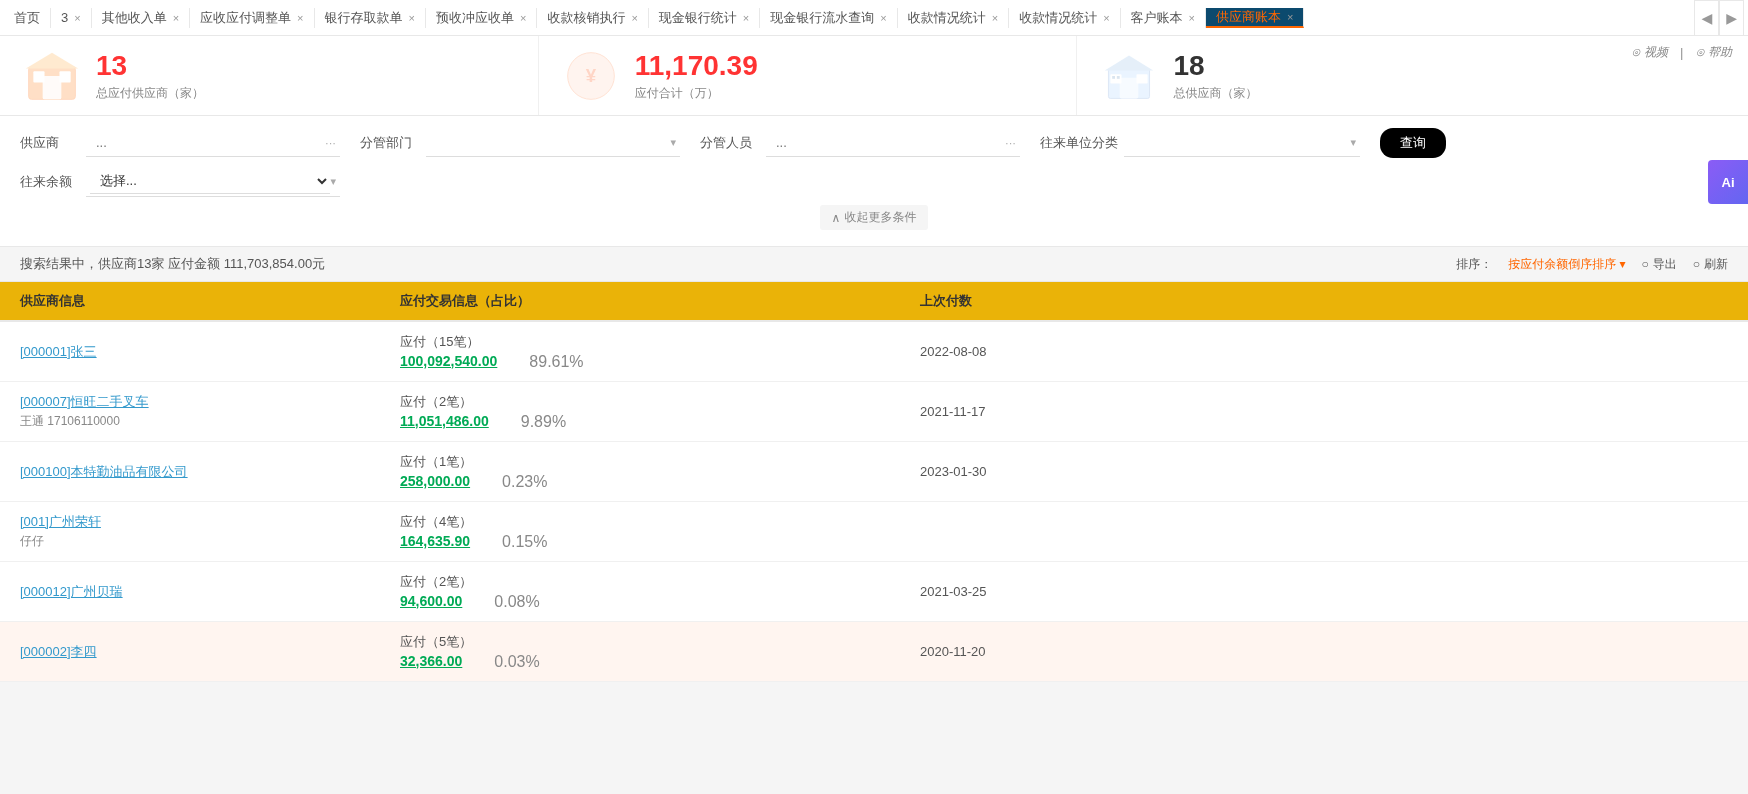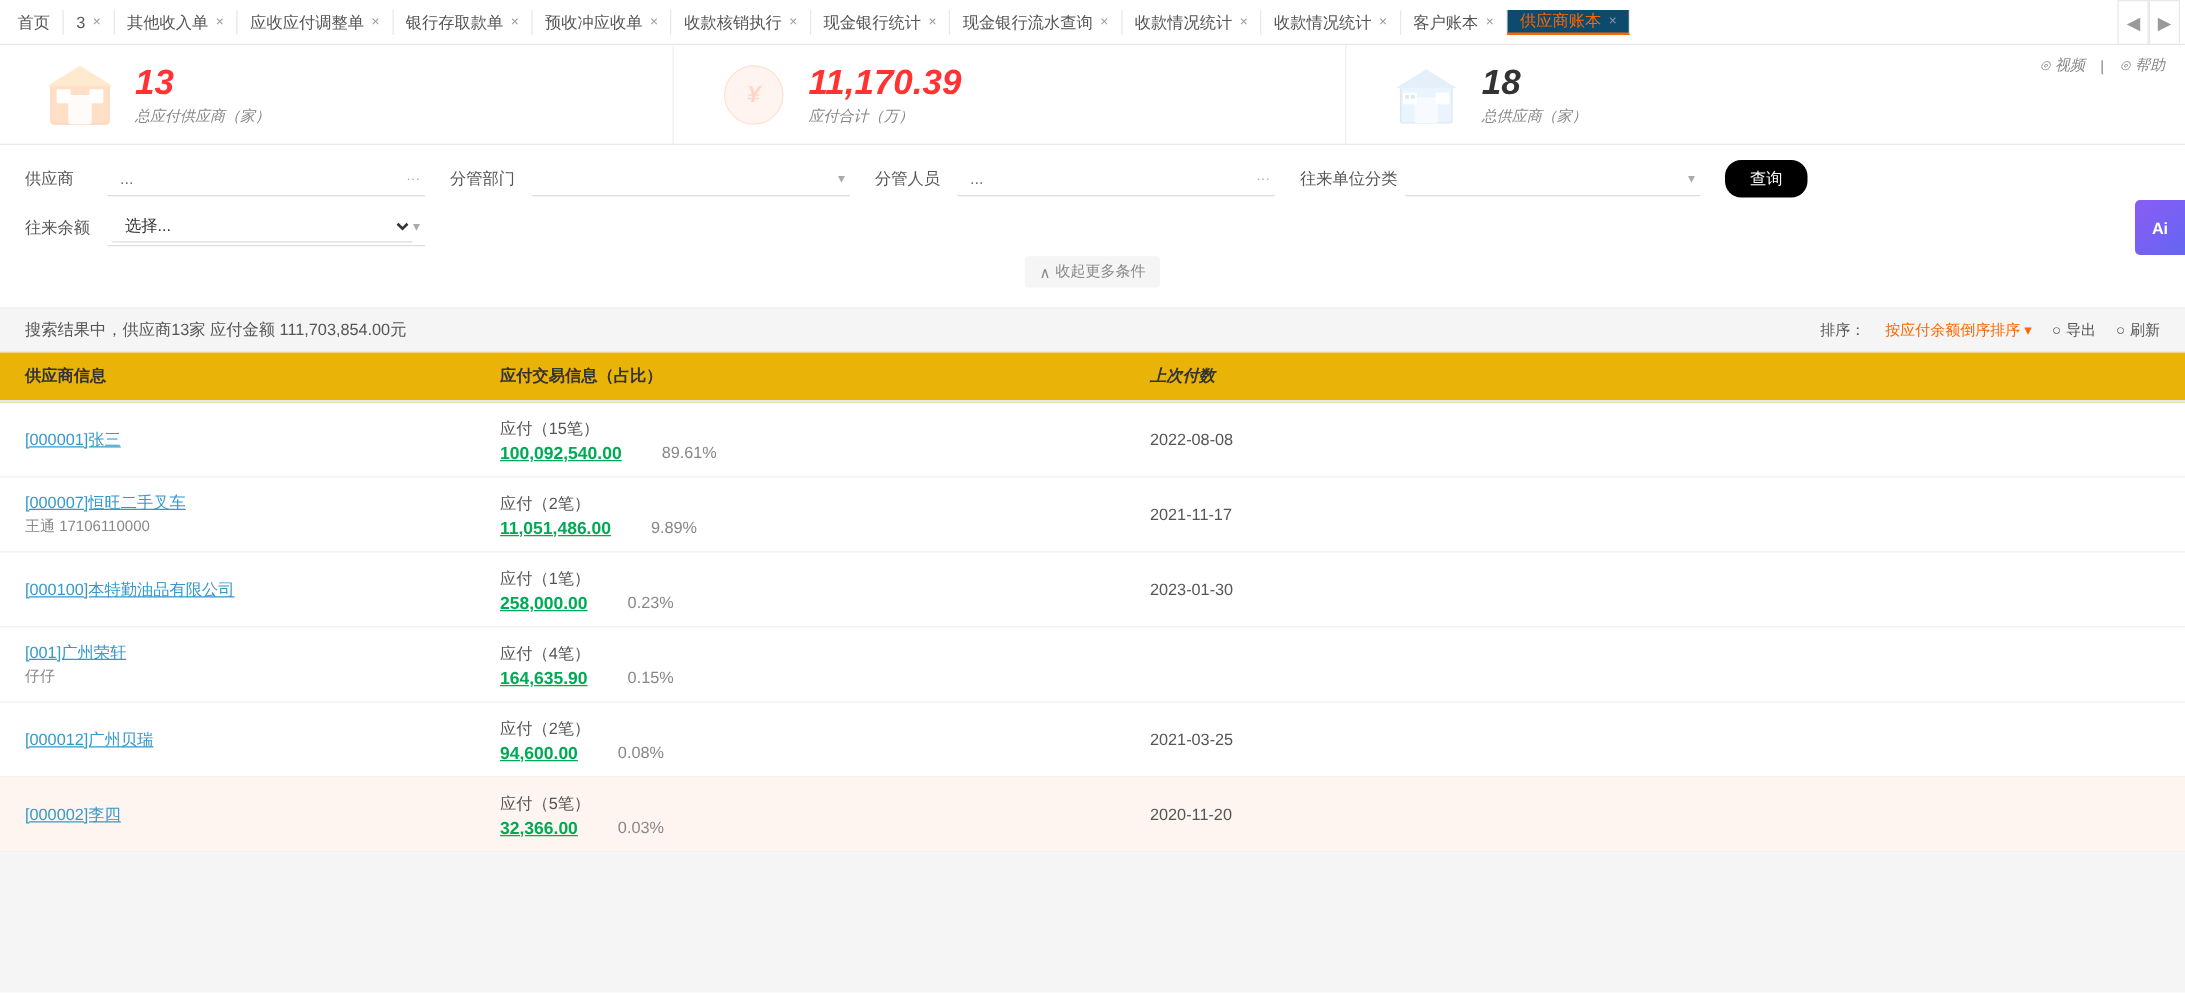--- a/index.html
+++ b/index.html
@@ -50,23 +50,22 @@
     .stats-bar {
       display: flex;
       background: #fff;
       border-bottom: 1px solid #e8e8e8;
       height: 80px;
     }
     .stat-item {
       display: flex;
       align-items: center;
       flex: 1;
-      padding: 10px 36px;
+      padding: 10px 24px;
       border-right: 1px solid #f0f0f0;
-      font-style: italic;
     }
     .stat-icon {
       width: 56px;
       height: 56px;
       margin-right: 16px;
       flex-shrink: 0;
       display: flex;
       align-items: center;
       justify-content: center;
     }
@@ -210,21 +209,21 @@
       display: flex;
       padding: 10px 20px;
       background: #eab308;
       border-bottom: 2px solid #e8e8e8;
       font-weight: bold;
       color: #333;
       font-size: 13px;
     }
     .col-supplier-info { flex: 0 0 380px; }
     .col-transaction-info { flex: 0 0 520px; }
-    .col-last-payment { flex: 1; font-style: italic; }
+    .col-last-payment { flex: 1; }
 
     .table-row {
       display: flex;
       padding: 10px 20px;
       border-bottom: 1px solid #f0f0f0;
       min-height: 60px;
       align-items: center;
     }
     .table-row.highlighted { background: #fff5f0; }
 
@@ -238,21 +237,21 @@
 
     .transaction-cell { flex: 0 0 520px; }
     .transaction-label { font-size: 13px; color: #555; }
     .transaction-amount {
       font-size: 14px;
       color: #00aa55;
       font-weight: bold;
       text-decoration: underline;
       cursor: pointer;
     }
-    .transaction-percent { font-size: 13px; color: #888; margin-left: 20px; }
+    .transaction-percent { font-size: 16px; color: #888; margin-left: 20px; }
     .transaction-row { display: flex; align-items: flex-start; gap: 12px; margin-top: 2px; }
 
     .last-payment-cell { flex: 1; font-size: 13px; color: #555; }
 
     
     .table-scroll { overflow-y: auto; max-height: calc(100vh - 300px); }
 
     
     .right-float {
       position: fixed;

